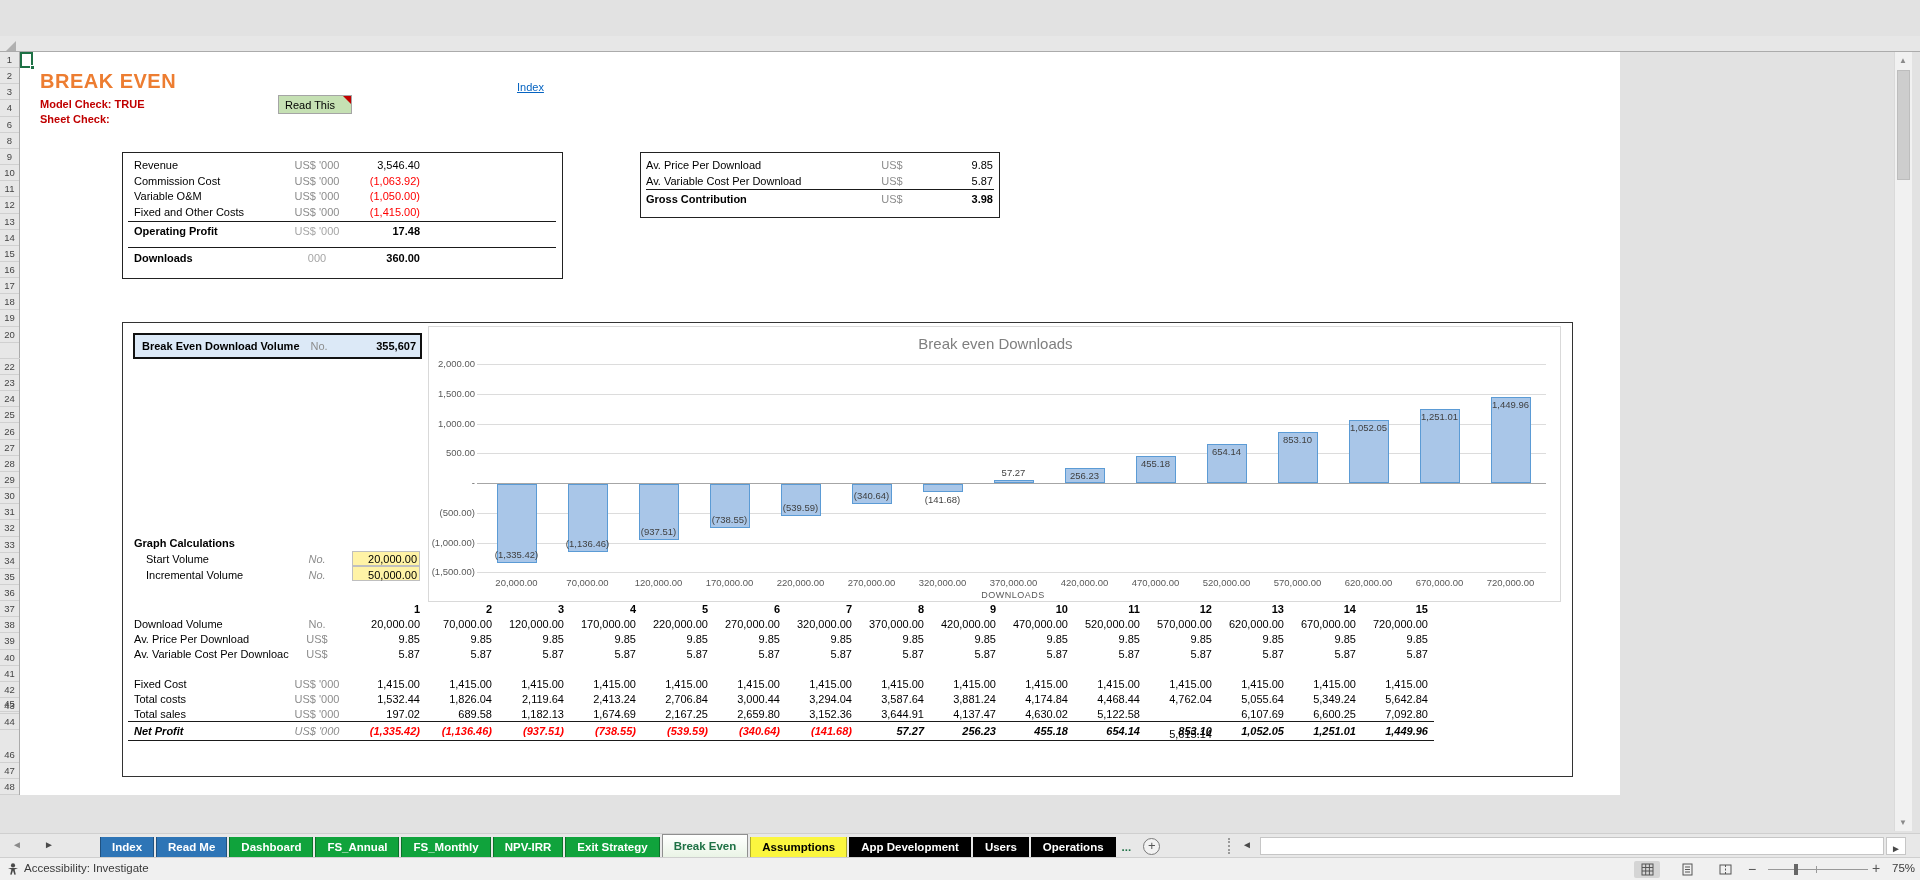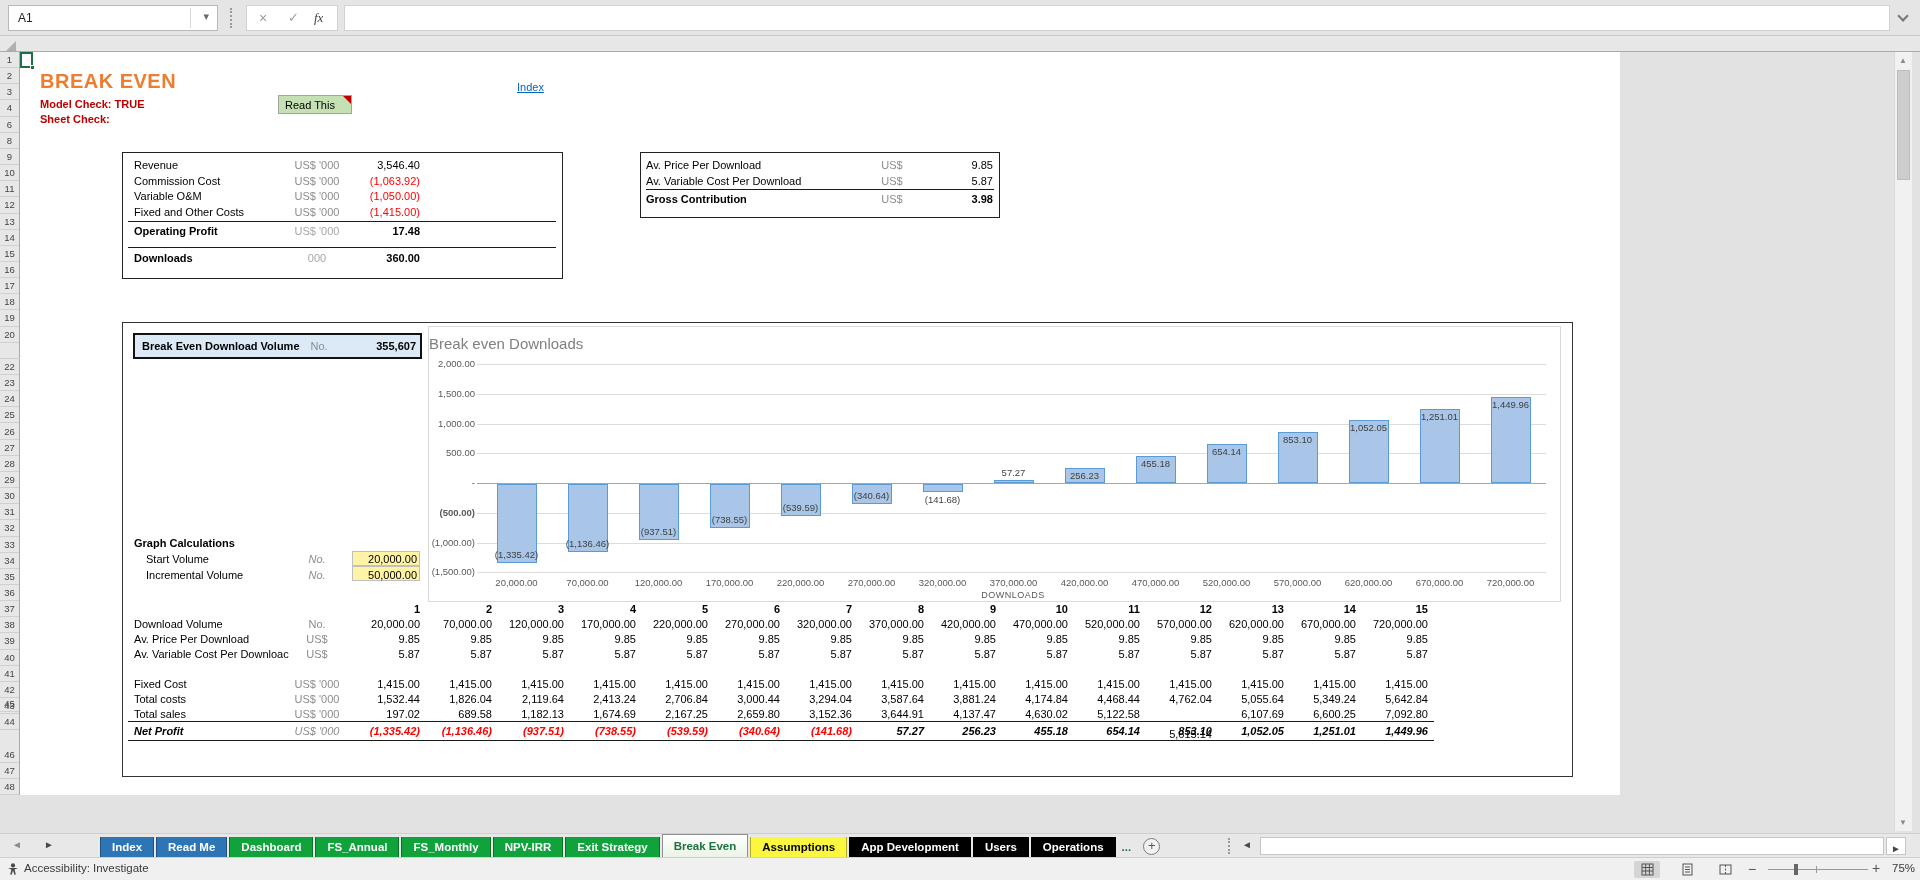--- a/index.html
+++ b/index.html
@@ -43,35 +43,20 @@
 .tb-active{background:linear-gradient(#FFFFFF,#EAF4E6);color:var(--activegreen);border:1px solid #8f8f8f;height:24px;line-height:23px}
 #statusbar{position:absolute;left:0;top:857px;width:1920px;height:23px;background:#F0F0F0;border-top:1px solid #CFCFCF;font-size:11.5px;color:#3a3a3a}
 .chev{display:inline-block;width:8px;height:8px;border-right:2px solid #777;border-bottom:2px solid #777;transform:rotate(45deg)}
 .viewbtn{position:absolute;top:3px;width:26px;height:17px;display:flex;align-items:center;justify-content:center;border-radius:2px}
 </style>
 </head>
 <body>
 
 <div id="app">
 
-  <div id="formulabar">
-    <div class="fb-box" style="left:8px;top:5px;width:210px;height:26px">
-      <span class="abs" style="left:9px;top:5px;font-size:12px;color:#222">A1</span>
-      <span class="abs" style="right:8px;top:4px;color:#6a6a6a;font-size:11px">▾</span>
-      <span class="abs" style="right:26px;top:2px;bottom:2px;border-left:1px solid #D8D8D8"></span>
-    </div>
-    <div class="abs" style="left:230px;top:8px;height:20px;border-left:2px dotted #9a9a9a"></div>
-    <div class="fb-box" style="left:246px;top:5px;width:92px;height:26px;border-color:#D2D2D2">
-      <span class="abs" style="left:12px;top:4px;color:#9B9B9B;font-size:14px">×</span>
-      <span class="abs" style="left:41px;top:4px;color:#9B9B9B;font-size:13px">✓</span>
-      <span class="abs" style="left:67px;top:4px;color:#444;font-size:13px;font-style:italic;font-family:'Liberation Serif',serif">fx</span>
-    </div>
-    <div class="fb-box" style="left:344px;top:5px;width:1546px;height:26px;border-color:#D2D2D2"></div>
-    <span class="chev abs" style="left:1899px;top:12px"></span>
-  </div>
 
   <div id="colstrip">
     <div class="abs" style="left:6px;top:5px;width:0;height:0;border-left:10px solid transparent;border-bottom:10px solid #B0B0B0"></div>
   <div class="hdrcell" style="left: 20px; width: 14px;">A</div>
       <div class="hdrcell" style="left: 34px; width: 22px;">B</div>
       <div class="hdrcell" style="left: 56px; width: 26px;">C</div>
       <div class="hdrcell" style="left: 82px; width: 22px;">D</div>
       <div class="hdrcell" style="left: 104px; width: 22px;">E</div>
       <div class="hdrcell" style="left: 126px; width: 14px;">F</div>
       <div class="hdrcell" style="left: 140px; width: 138px;">G</div>
@@ -210,33 +195,33 @@
         <div class="abs t11 val" style="left: 0px; top: 0.5px; width: 64px;">20,000.00</div>
       </div>
       <div class="abs t11" style="left: 146px; top: 567.5px;">Incremental Volume</div>
       <div class="abs t11 unit i" style="left: 278px; top: 567.5px; width: 78px;">No.</div>
       <div class="abs yellowcell" style="left: 352px; top: 566px; width: 68px; height: 15px;">
         <div class="abs t11 val" style="left: 0px; top: 0.5px; width: 64px;">50,000.00</div>
       </div>
     </div>
 
   <div class="abs" style="left:428px;top:326px;width:1133px;height:276px;background:#fff;border:1px solid #D9D9D9">
-    <div class="abs" style="left:0;top:8px;width:1133px;font-size:15px;color:#7F7F7F">Break even Downloads</div>
+    <div class="abs" style="left:0;top:8px;width:1133px;text-align:center;font-size:15px;color:#7F7F7F">Break even Downloads</div>
     <div id="chartplot">
         <div class="abs gridline" style="left: 48px; top: 37px; width: 1069px;"></div>
         <div class="abs ticklabel" style="left: -6px; top: 31px; width: 52px;">2,000.00</div>
         <div class="abs gridline" style="left: 48px; top: 66.75px; width: 1069px;"></div>
         <div class="abs ticklabel" style="left: -6px; top: 60.75px; width: 52px;">1,500.00</div>
         <div class="abs gridline" style="left: 48px; top: 96.5px; width: 1069px;"></div>
         <div class="abs ticklabel" style="left: -6px; top: 90.5px; width: 52px;">1,000.00</div>
         <div class="abs gridline" style="left: 48px; top: 126.25px; width: 1069px;"></div>
         <div class="abs ticklabel" style="left: -6px; top: 120.25px; width: 52px;">500.00</div>
         <div class="abs ticklabel" style="left: -6px; top: 150px; width: 52px;">-</div>
         <div class="abs gridline" style="left: 48px; top: 185.75px; width: 1069px;"></div>
-        <div class="abs ticklabel neg" style="left: -6px; top: 179.75px; width: 52px; font-weight: bold;">(500.00)</div>
+        <div class="abs ticklabel neg" style="left: -6px; top: 179.75px; width: 52px;">(500.00)</div>
         <div class="abs gridline" style="left: 48px; top: 215.5px; width: 1069px;"></div>
         <div class="abs ticklabel neg" style="left: -6px; top: 209.5px; width: 52px;">(1,000.00)</div>
         <div class="abs gridline" style="left: 48px; top: 245.25px; width: 1069px;"></div>
         <div class="abs ticklabel neg" style="left: -6px; top: 239.25px; width: 52px;">(1,500.00)</div>
         <div class="abs" style="left: 48px; top: 156px; width: 1069px; height: 1px; background: rgb(166, 166, 166);"></div>
         <div class="abs bar" style="left: 67.5px; top: 157px; width: 40px; height: 79.4575px;"></div>
         <div class="abs barlabel neg" style="left: 53.5px; top: 222.457px; width: 68px;">(1,335.42)</div>
         <div class="abs catlabel" style="left: 49.5px; top: 250px; width: 76px;">20,000.00</div>
         <div class="abs bar" style="left: 138.5px; top: 157px; width: 40px; height: 67.6194px;"></div>
         <div class="abs barlabel neg" style="left: 124.5px; top: 210.619px; width: 68px;">(1,136.46)</div>

